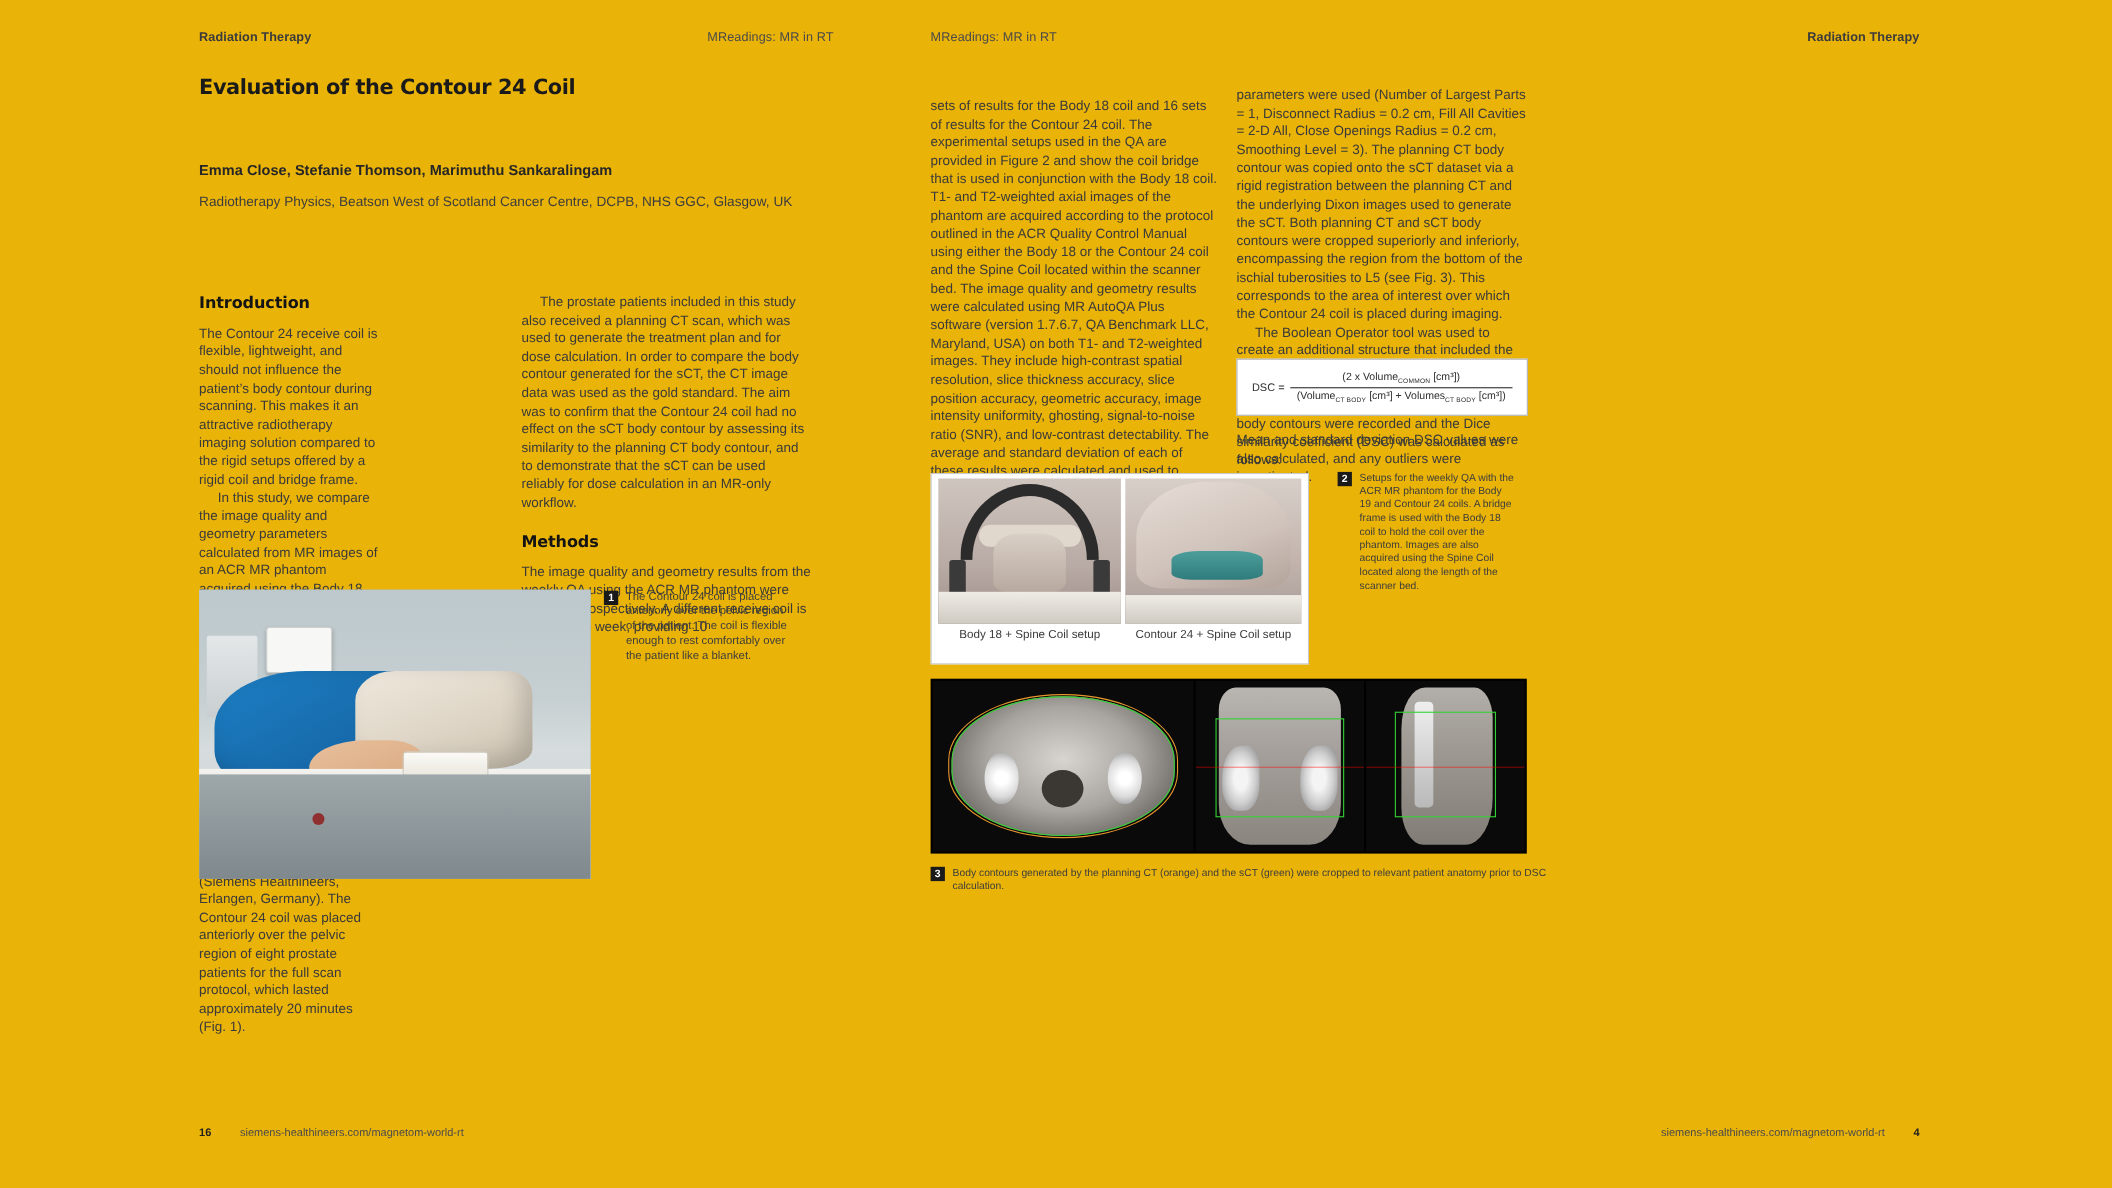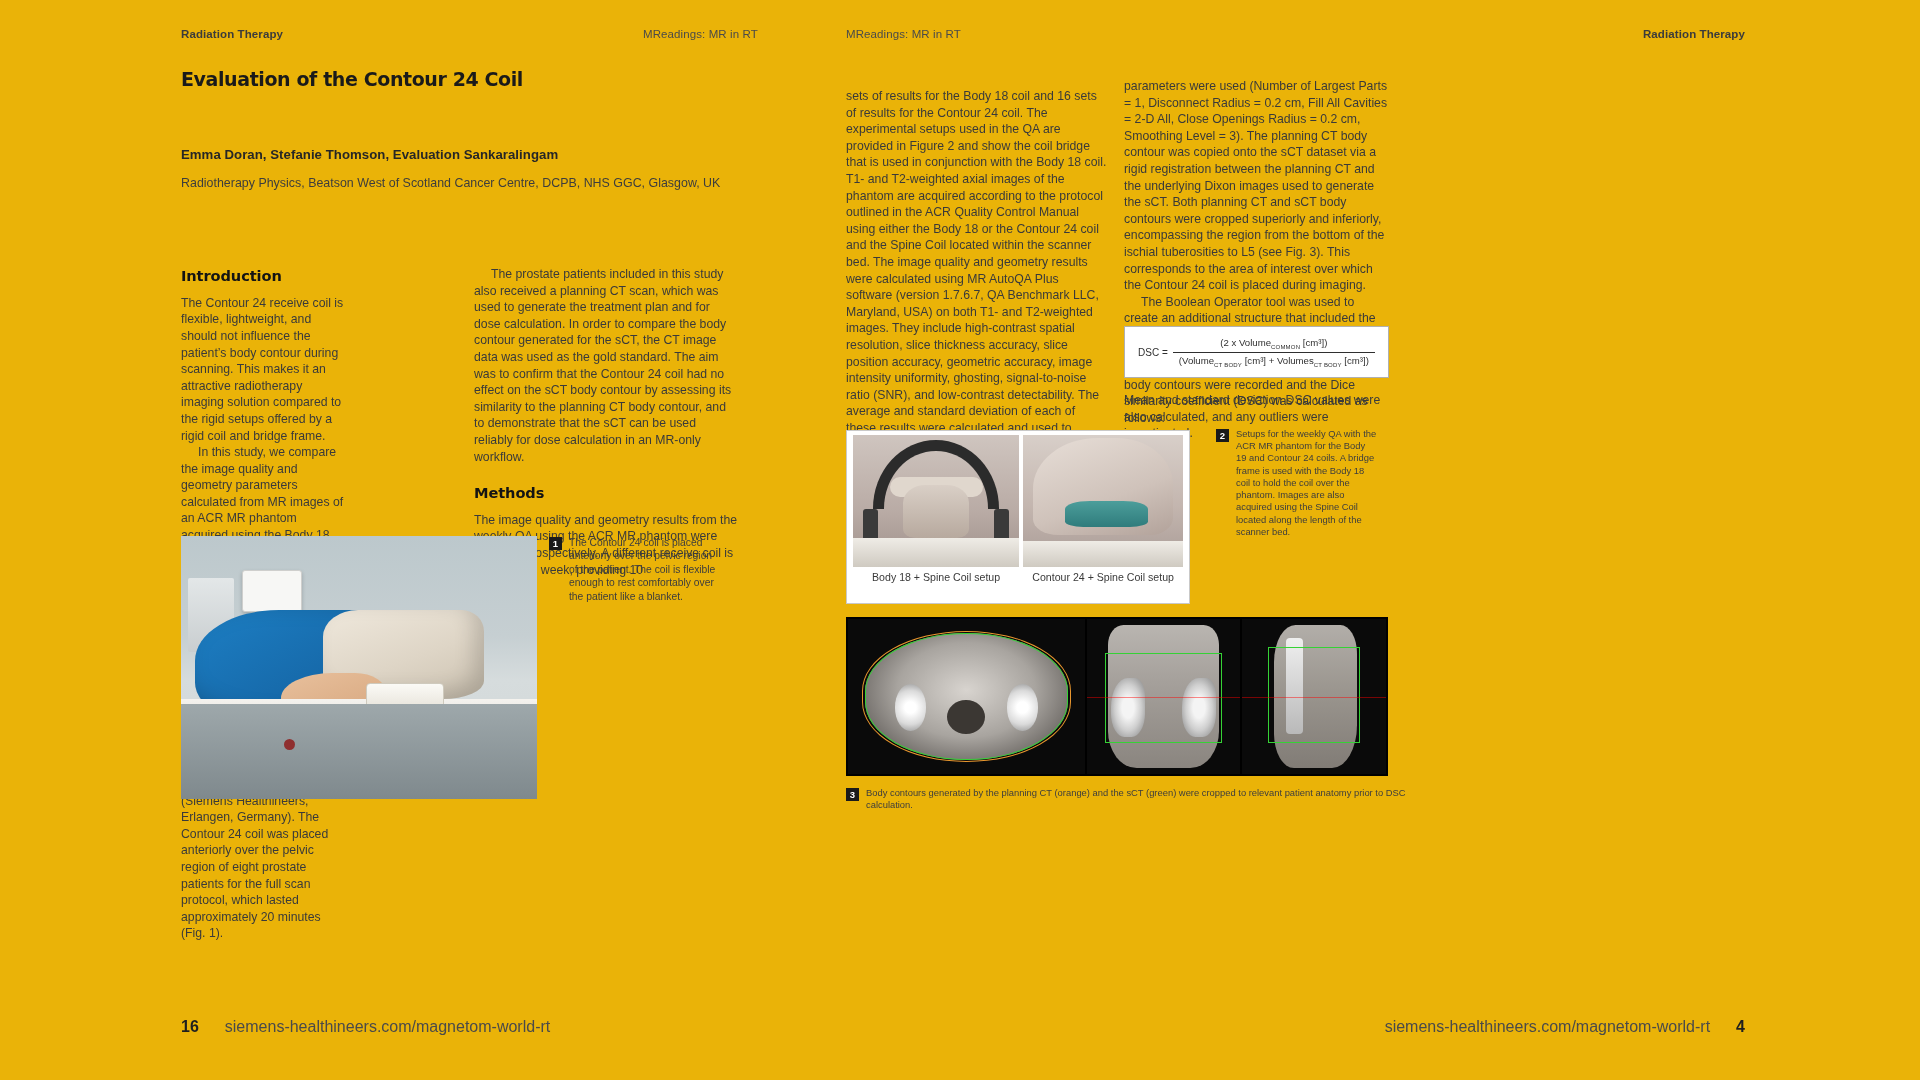--- a/index.html
+++ b/index.html
@@ -273,40 +273,40 @@
     display:flex; align-items:center; justify-content:center;
   }
   .formula .eq { display:flex; align-items:center; font-size:9.6px; color:#2f2f2f; }
   .formula .lhs { margin-right:5px; font-size:10px; }
   .formula .frac { display:flex; flex-direction:column; align-items:center; }
   .formula .num { padding:0 6px 2px 6px; white-space:nowrap; }
   .formula .den { padding:2px 6px 0 6px; border-top:1px solid #2f2f2f; white-space:nowrap; }
   .formula sub { font-size:6px; letter-spacing:.2px; }
 
   
-  .footer { position:absolute; bottom:44px; font-size:16px; color:#4a4a4a;justify-content:space-between; }
+  .footer { position:absolute; bottom:44px; font-size:10px; color:#4a4a4a;justify-content:space-between; }
   .footer .pg { font-weight:700; color:#1f1f1f; }
   .f-left  { left: 181px; display:flex; gap:26px; align-items:baseline; }
   .f-right { right: 175px; display:flex; gap:26px; align-items:baseline; }
 </style>
 </head>
 <body>
 
 <div class="spread">
 
   <div class="page page-left">
 
     <div class="runhead rh-l-left">Radiation Therapy</div>
     <div class="runhead rh-l-center">MReadings: MR in RT</div>
 
     <div class="title">
       <div>Evaluation of the Contour 24 Coil</div>
     </div>
 
-    <div class="authors">Emma Doran, Stefanie Thomson, Evaluation Sankaralingam</div>
+    <div class="authors">Emma Close, Stefanie Thomson, Marimuthu Sankaralingam</div>
     <div class="affil">Radiotherapy Physics, Beatson West of Scotland Cancer Centre, DCPB, NHS GGC, Glasgow, UK</div>
 
     <div class="col" id="p16c1">
       <h2 class="sec">Introduction</h2>
       <p>The Contour 24 receive coil is flexible, lightweight, and should not influence the patient’s body contour during scanning. This makes it an attractive radiotherapy imaging solution compared to the rigid setups offered by a rigid coil and bridge frame.</p>
       <p class="ind">In this study, we compare the image quality and geometry parameters calculated from MR images of an ACR MR phantom acquired using the Body 18 coil (a traditional rigid design) and the Contour 24 coil. The aim was to investigate any difference in performance of the two coil solutions. Following this, the effect of the Contour 24 coil on the patient’s body contour was evaluated using MR images acquired as part of a project evaluating the synthetic CT (sCT) Dixon sequence available on the 1.5T MAGNETOM Sola RT Pro Edition, an MRI RT simulator (Siemens Healthineers, Erlangen, Germany). The Contour 24 coil was placed anteriorly over the pelvic region of eight prostate patients for the full scan protocol, which lasted approximately 20 minutes (Fig. 1).</p>
     </div>
 
     <div class="col" id="p16c2">
       <p class="ind">The prostate patients included in this study also received a planning CT scan, which was used to generate the treatment plan and for dose calculation. In order to compare the body contour generated for the sCT, the CT image data was used as the gold standard. The aim was to confirm that the Contour 24 coil had no effect on the sCT body contour by assessing its similarity to the planning CT body contour, and to demonstrate that the sCT can be used reliably for dose calculation in an MR-only workflow.</p>

